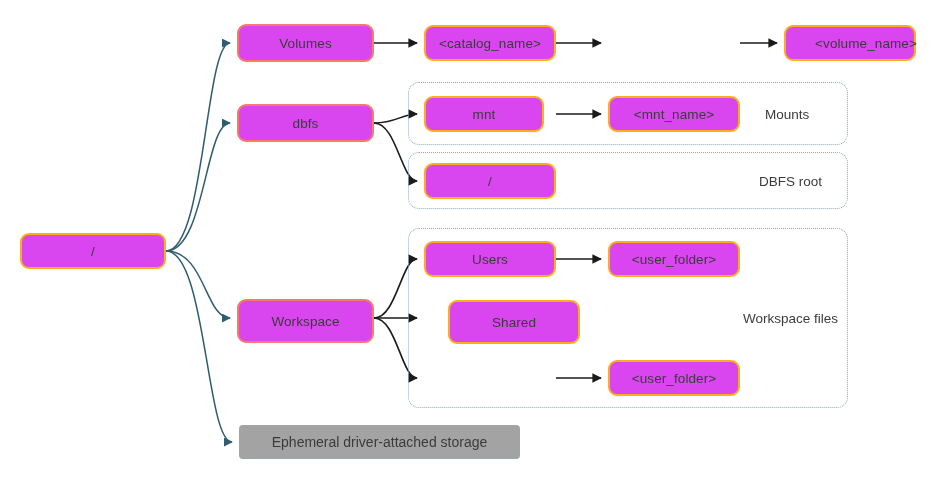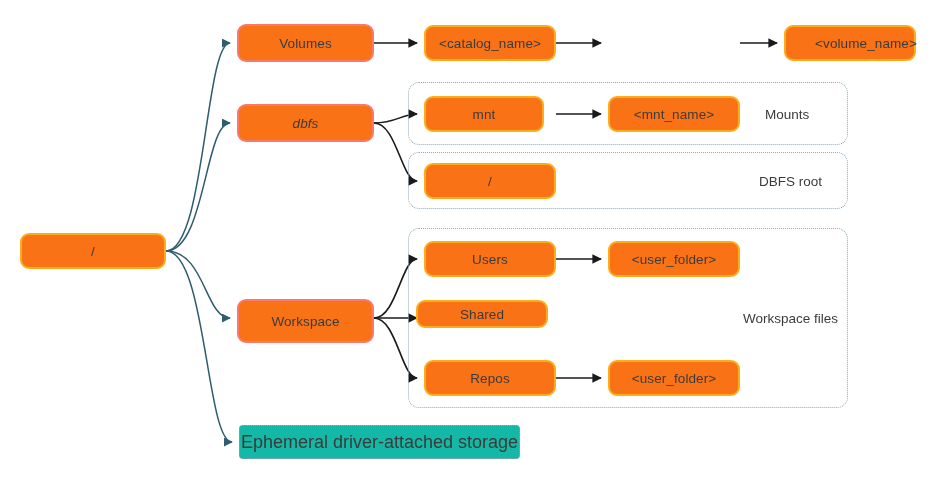--- a/index.html
+++ b/index.html
@@ -25,21 +25,21 @@
     width: 932px;
     height: 484px;
     pointer-events: none;
   }
   .node {
     position: absolute;
     box-sizing: border-box;
     display: flex;
     align-items: center;
     justify-content: center;
-    background: #f97316;
+    background: #d946ef;
     border-radius: 9px;
     font-size: 13.5px;
     color: #3b3b3b;
     letter-spacing: 0.1px;
     white-space: nowrap;
     z-index: 3;
   }
   .node.orange {
     border: 2.2px solid #FBAD1C;
   }
@@ -62,22 +62,22 @@
     z-index: 2;
   }
   .plainbox {
     position: absolute;
     box-sizing: border-box;
     display: flex;
     align-items: center;
     justify-content: center;
     border: 1.6px dotted #8fa9bd;
     border-radius: 4px;
-    background: #14b8a6;
-    font-size: 18px;
+    background: #a3a3a3;
+    font-size: 14px;
     color: #3b3b3b;
     white-space: nowrap;
     z-index: 3;
   }
 </style>
 </head>
 <body>
 
 <div id="diagram">
 
@@ -115,26 +115,25 @@
   <div class="group" style="left: 408px; top: 152px; width: 440px; height: 57px;"></div>
   <div class="group-label" style="left: 759px; top: 174px;">DBFS root</div>
 
   <div class="group" style="left: 408px; top: 228px; width: 440px; height: 180px;"></div>
   <div class="group-label" style="left: 743px; top: 311px;">Workspace files</div>
 
   <div class="node orange" style="left: 20px; top: 233px; width: 146px; height: 36px;">/</div>
   <div class="node red" style="left: 237px; top: 24px; width: 137px; height: 38px;">Volumes</div>
   <div class="node orange" style="left: 424px; top: 25px; width: 132px; height: 36px;">&lt;catalog_name&gt;</div>
   <div class="node orange" style="left: 784px; top: 25px; width: 132px; height: 36px; padding-left: 32px;">&lt;volume_name&gt;</div>
-  <div class="node red" style="left: 237px; top: 104px; width: 137px; height: 38px; font-style: italic;">dbfs</div>
+  <div class="node red" style="left: 237px; top: 104px; width: 137px; height: 38px;">dbfs</div>
   <div class="node orange" style="left: 424px; top: 96px; width: 120px; height: 36px;">mnt</div>
   <div class="node orange" style="left: 608px; top: 96px; width: 132px; height: 36px;">&lt;mnt_name&gt;</div>
   <div class="node orange" style="left: 424px; top: 163px; width: 132px; height: 36px;">/</div>
   <div class="node red" style="left: 237px; top: 299px; width: 137px; height: 44px;">Workspace</div>
   <div class="node orange" style="left: 424px; top: 241px; width: 132px; height: 36px;">Users</div>
   <div class="node orange" style="left: 608px; top: 241px; width: 132px; height: 36px;">&lt;user_folder&gt;</div>
-  <div class="node orange" style="left: 416px; top: 300px; width: 132px; height: 28px;">Shared</div>
-  <div class="node orange" style="left: 424px; top: 360px; width: 132px; height: 36px;">Repos</div>
+  <div class="node orange" style="left: 448px; top: 300px; width: 132px; height: 44px;">Shared</div>
   <div class="node orange" style="left: 608px; top: 360px; width: 132px; height: 36px;">&lt;user_folder&gt;</div>
 
   <div class="plainbox" style="left: 239px; top: 425px; width: 281px; height: 34px;">Ephemeral driver-attached storage</div>
 
 </div>
 
 </body></html>

